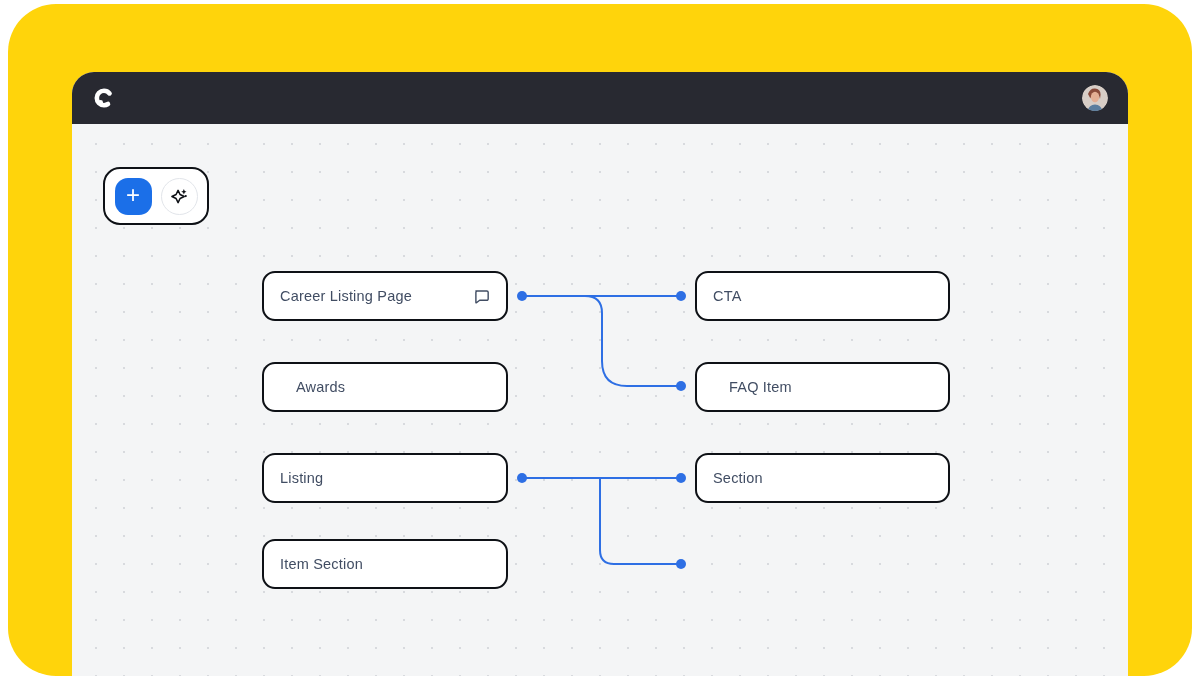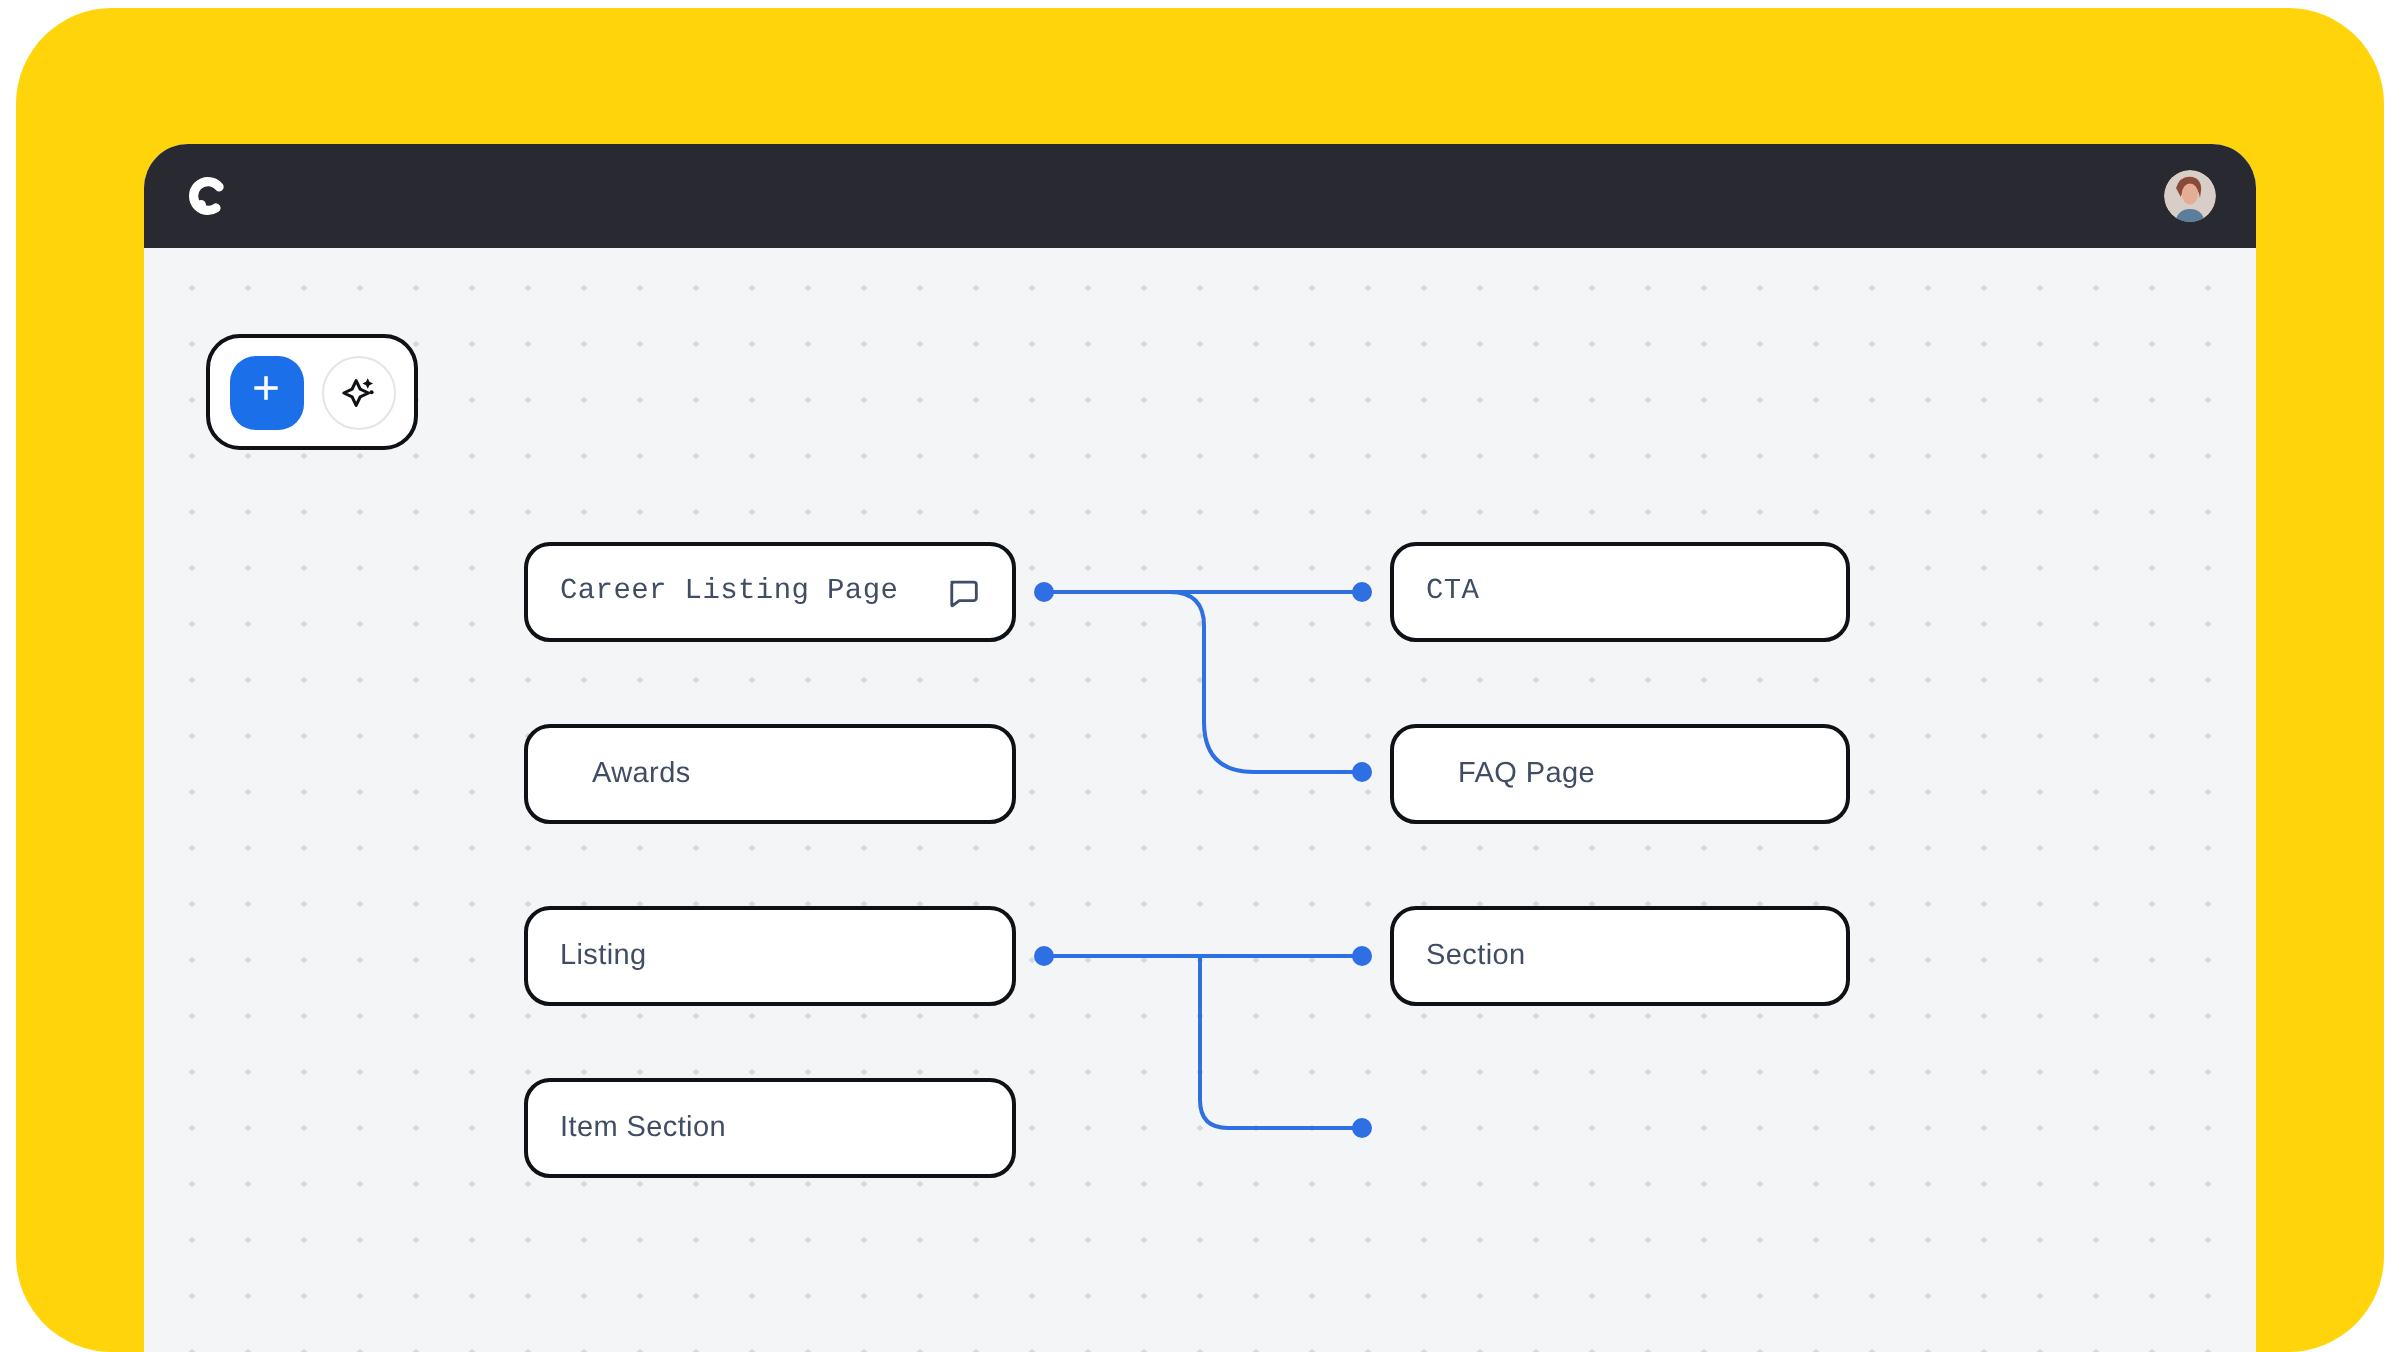--- a/index.html
+++ b/index.html
@@ -43,22 +43,22 @@
             border:1.5px solid #E2E5EA; display:flex; align-items:center;
             justify-content:center; cursor:pointer; }
 
   
   .node { position:absolute; width:246px; height:50px; background:#ffffff;
           border:2.5px solid #0E1116; border-radius:13px; display:flex;
           align-items:center; justify-content:space-between;
           padding:0 15px 0 16px; cursor:pointer; }
   .node-label { color:#414D63; font-size:14.5px; font-weight:500; letter-spacing:.2px; }
   .col-left  { left:190px; }
-  .col-right { left:623px; width:230px; }
-  .row-0 { top:147px;font-family:Liberation Mono, monospace; } .row-1 { top:238px;padding-left:32px; } .row-2 { top:329px; } .row-3 { top:415px; }
+  .col-right { left:623px; width:255px; }
+  .row-0 { top:147px; } .row-1 { top:238px;padding-left:32px; } .row-2 { top:329px; } .row-3 { top:415px; }
 </style>
 </head>
 <body>
 
 <div class="stage">
   <div class="frame"></div>
 
   <div class="window">
 
     <div class="header">
@@ -119,21 +119,21 @@
         <span class="node-label">Listing</span>
       </div>
       <div class="node col-left row-3">
         <span class="node-label">Item Section</span>
       </div>
 
       <div class="node col-right row-0">
         <span class="node-label">CTA</span>
       </div>
       <div class="node col-right row-1">
-        <span class="node-label">FAQ Page</span>
+        <span class="node-label">FAQ Item</span>
       </div>
       <div class="node col-right row-2">
         <span class="node-label">Section</span>
       </div>
 
     </div>
   </div>
 </div>
 
 </body></html>

